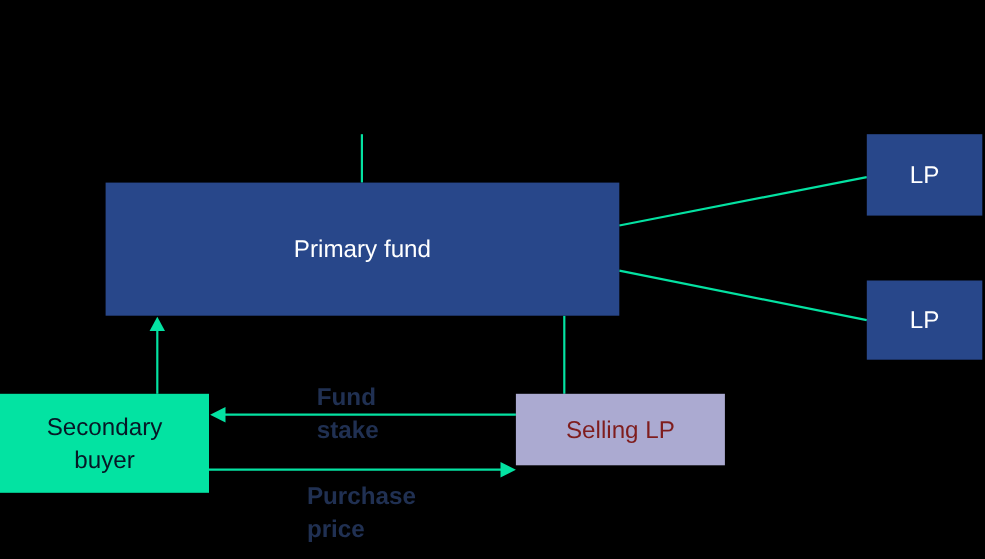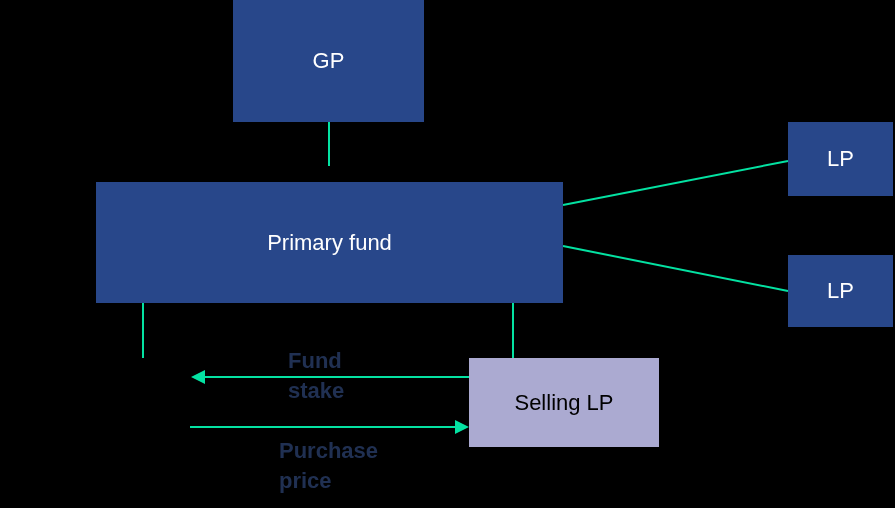--- a/index.html
+++ b/index.html
@@ -22,30 +22,30 @@
     display: flex;
     align-items: center;
     justify-content: center;
     text-align: center;
     font-size: 22px;
     line-height: 30px;
     box-sizing: border-box;
   }
   .node-blue { background: #28478A; color: #FFFFFF; }
   .node-gp            { left: 233px; top: 0;     width: 191px; height: 122px; }
-  .node-primary-fund  { left: 96px;  top: 166px; width: 467px; height: 121px; margin-top: 16px; }
+  .node-primary-fund  { left: 96px;  top: 166px; width: 467px; height: 121px; }
   .node-lp-top        { left: 788px; top: 122px; width: 105px; height: 74px;  }
   .node-lp-bottom     { left: 788px; top: 255px; width: 105px; height: 72px;  }
   .node-secondary-buyer {
     left: 0; top: 358px; width: 190px; height: 90px;
     background: #03E3A2; color: #071726; padding: 0 20px;
   }
   .node-selling-lp {
-    left: 469px; top: 358px; width: 190px; height: 89px;
-    background: #ABAAD1; color: #000000;
+    left: 469px; top: 358px; width: 190px; height: 65px;
+    background: #ABAAD1; color: #7f1d1d;
   }
   .edge-label {
     position: absolute;
     color: #203052;
     font-size: 22px;
     font-weight: 700;
     line-height: 30px;
   }
   .label-fund-stake     { left: 288px; top: 346px; width: 85px;  }
   .label-purchase-price { left: 262px; top: 436px; width: 128px; margin-left: 17px; }
@@ -68,36 +68,36 @@
     <line x1="143" y1="358" x2="143" y2="299" stroke="#04E2A2" stroke-width="2"></line>
     <polygon points="143,288 136,301 150,301" fill="#04E2A2"></polygon>
 
     <line x1="469" y1="377" x2="203" y2="377" stroke="#04E2A2" stroke-width="2"></line>
     <polygon points="191,377 205,370 205,384" fill="#04E2A2"></polygon>
 
     <line x1="190" y1="427" x2="457" y2="427" stroke="#04E2A2" stroke-width="2"></line>
     <polygon points="469,427 455,420 455,434" fill="#04E2A2"></polygon>
   </svg>
 
-  <div class="node node-blue node-gp">
-    <span>GP</span>
-  </div>
 
   <div class="node node-blue node-primary-fund">
     <span>Primary fund</span>
   </div>
 
   <div class="node node-blue node-lp-top">
     <span>LP</span>
   </div>
 
   <div class="node node-blue node-lp-bottom">
     <span>LP</span>
   </div>
 
+  <div class="node node-secondary-buyer">
+    <span>Secondary buyer</span>
+  </div>
 
   <div class="node node-selling-lp">
     <span>Selling LP</span>
   </div>
 
   <div class="edge-label label-fund-stake">Fund stake</div>
 
   <div class="edge-label label-purchase-price">Purchase price</div>
 
 </div>

